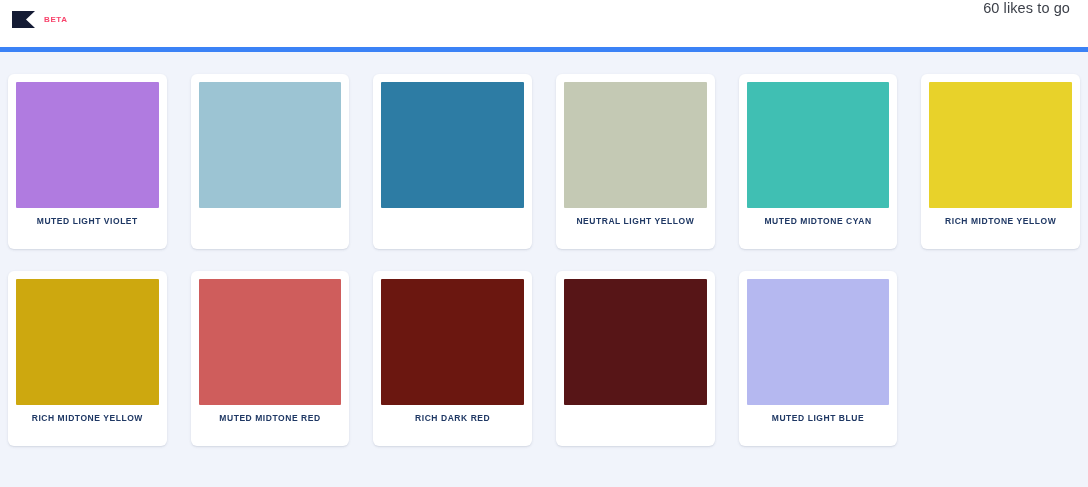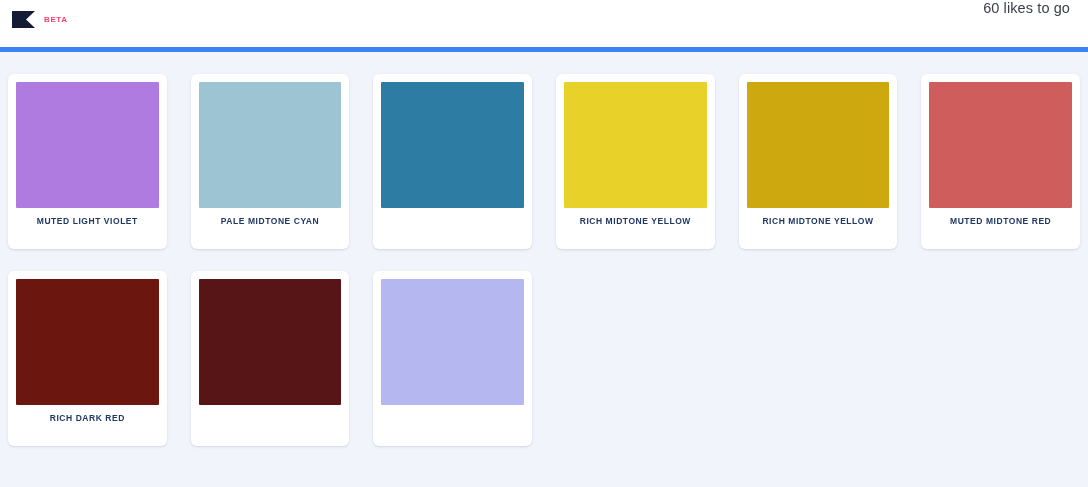--- a/index.html
+++ b/index.html
@@ -99,24 +99,31 @@
   </div>
 
   <div class="content">
     <div class="grid" id="swatch-grid">
         <div class="card">
           <div class="swatch" title="#b07be0" style="background: rgb(176, 123, 224);"></div>
           <div class="swatch-label">MUTED LIGHT VIOLET</div>
         </div>
         <div class="card">
           <div class="swatch" title="#9cc4d3" style="background: rgb(156, 196, 211);"></div>
-          <div class="swatch-label">PALE MIDTONE CYAN</div>
         </div>
         <div class="card">
           <div class="swatch" title="#2d7ca4" style="background: rgb(45, 124, 164);"></div>
+        </div>
+        <div class="card">
+          <div class="swatch" title="#c4c9b4" style="background: rgb(196, 201, 180);"></div>
+          <div class="swatch-label">NEUTRAL LIGHT YELLOW</div>
+        </div>
+        <div class="card">
+          <div class="swatch" title="#40bfb3" style="background: rgb(64, 191, 179);"></div>
+          <div class="swatch-label">MUTED MIDTONE CYAN</div>
         </div>
         <div class="card">
           <div class="swatch" title="#e8d22a" style="background: rgb(232, 210, 42);"></div>
           <div class="swatch-label">RICH MIDTONE YELLOW</div>
         </div>
         <div class="card">
           <div class="swatch" title="#cda80f" style="background: rgb(205, 168, 15);"></div>
           <div class="swatch-label">RICH MIDTONE YELLOW</div>
         </div>
         <div class="card">
@@ -125,17 +132,18 @@
         </div>
         <div class="card">
           <div class="swatch" title="#6b1710" style="background: rgb(107, 23, 16);"></div>
           <div class="swatch-label">RICH DARK RED</div>
         </div>
         <div class="card">
           <div class="swatch" title="#571517" style="background: rgb(87, 21, 23);"></div>
         </div>
         <div class="card">
           <div class="swatch" title="#b5b8f0" style="background: rgb(181, 184, 240);"></div>
+          <div class="swatch-label">MUTED LIGHT BLUE</div>
         </div>
       </div>
   </div>
 
 </div>
 
 </body></html>

